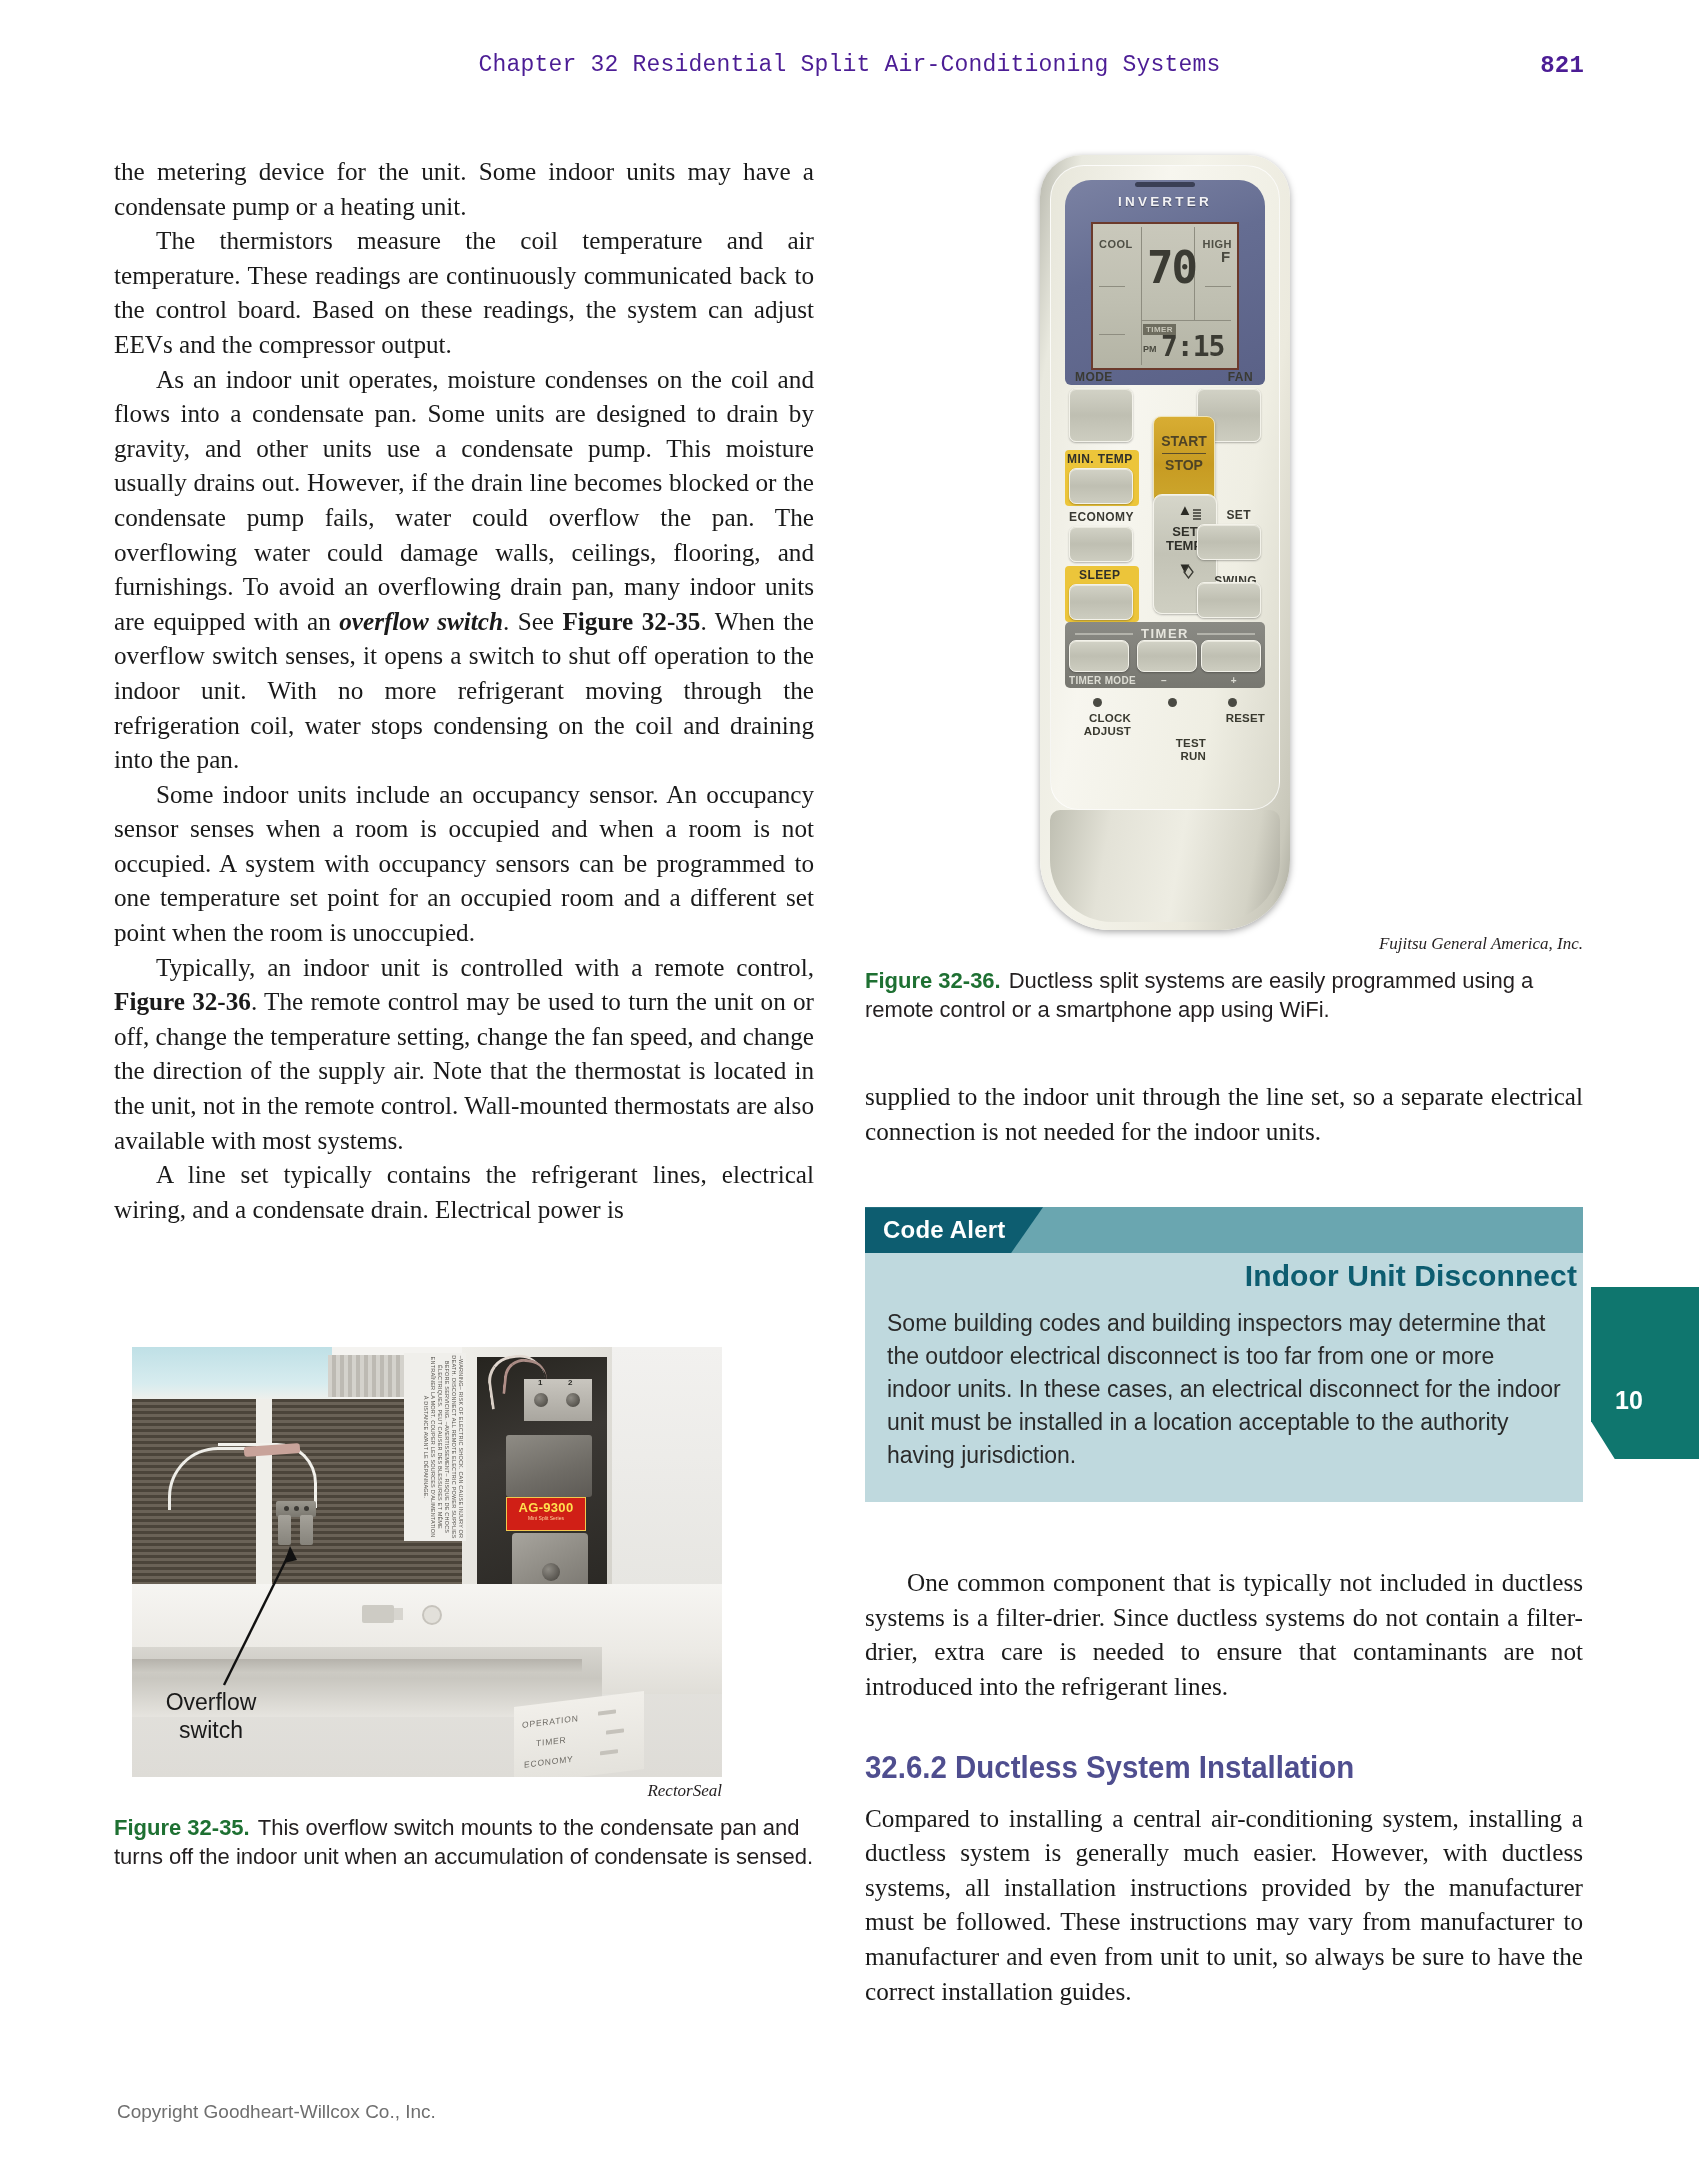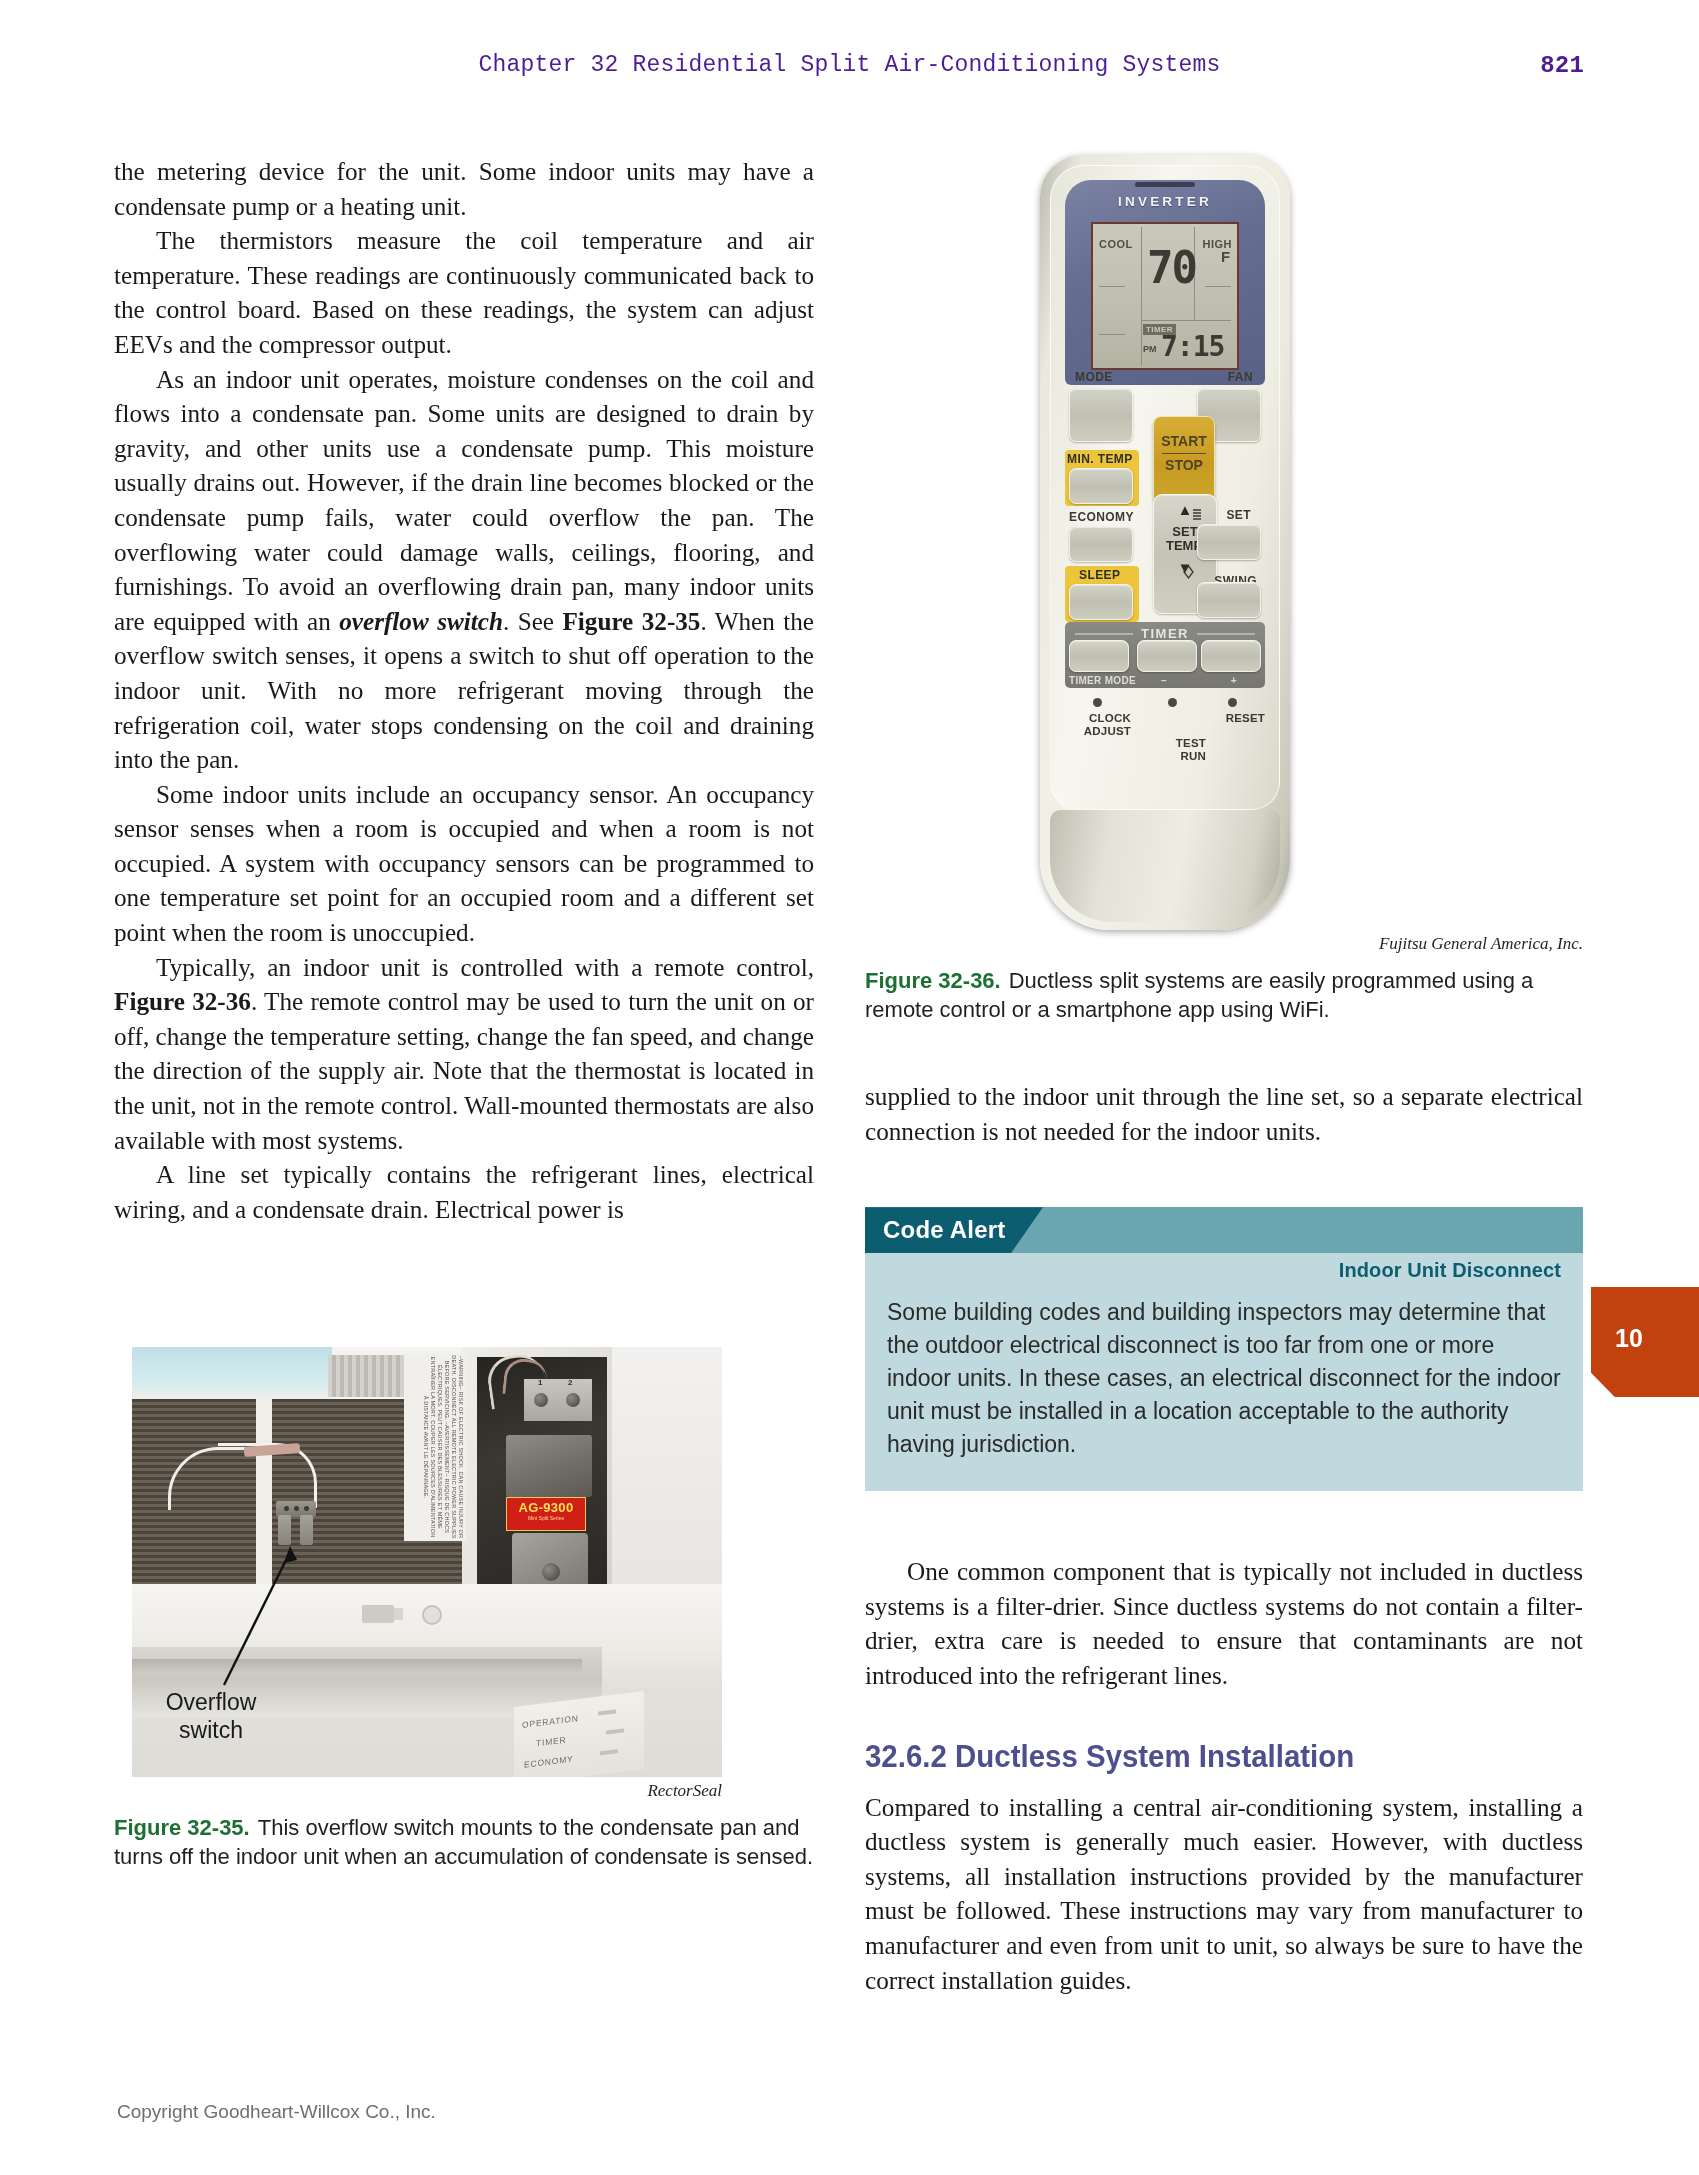--- a/index.html
+++ b/index.html
@@ -250,23 +250,23 @@
     color:#ffffff;
     font-family:"Liberation Sans", sans-serif;
     font-weight:bold;font-size:24px;
     line-height:46px;padding-left:18px;box-sizing:border-box;
     clip-path:polygon(0 0, 100% 0, 82% 100%, 0 100%);
     letter-spacing:.2px;
   }
   .ca-title{
     text-align:right;
     font-family:"Liberation Sans", sans-serif;
-    font-weight:bold;font-size:20px;
+    font-weight:bold;font-size:30px;
     color:#0d5d70;
-    padding:6px 22px 0 22px;
+    padding:6px 6px 0 22px;
     letter-spacing:.1px;
   }
   .ca-body{
     font-family:"Liberation Sans", sans-serif;
     font-size:23px;line-height:33px;color:#2a2a2a;
     padding:14px 22px 30px 22px;
   }
 
   
   h2.sect{
@@ -452,22 +452,22 @@
   .callout-text{
     position:absolute;left:14px;top:341px;width:130px;
     font-family:"Liberation Sans", sans-serif;
     font-size:23px;line-height:28px;color:#1a1a1a;
     text-align:center;
   }
 
   
   .chaptab{
     position:absolute;right:0;top:1287px;
-    width:108px;height:110px;
-    background:#c2410c;
+    width:108px;height:172px;
+    background:#0f766e;
     clip-path:polygon(0 0, 100% 0, 100% 100%, 22% 100%, 0 78%);
   }
   .chaptab span{
     position:absolute;left:24px;bottom:44px;
     font-family:"Liberation Sans", sans-serif;
     font-weight:bold;font-size:25px;color:#ffffff;
   }
 
   
   .footer{

